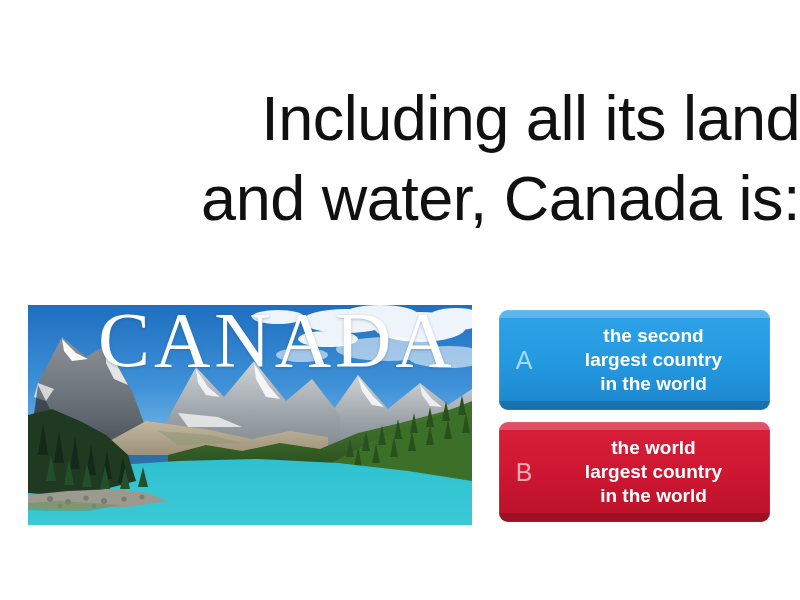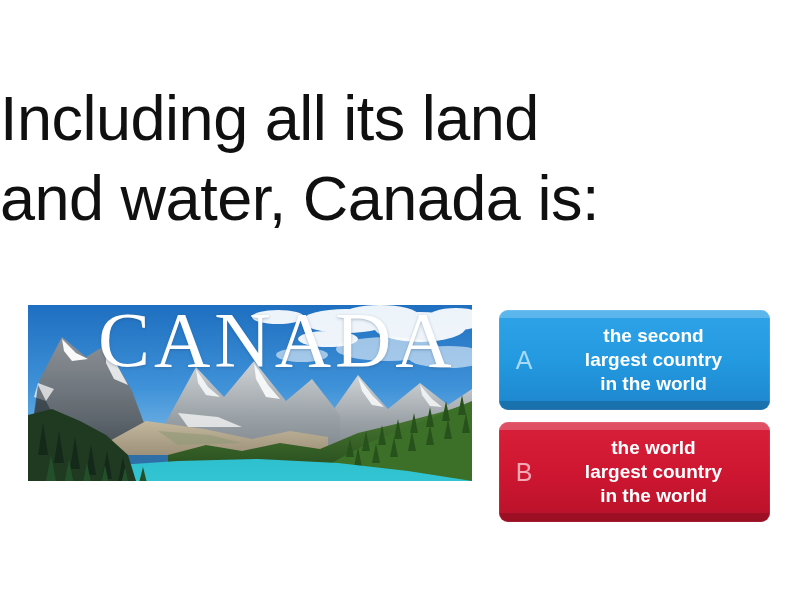--- a/index.html
+++ b/index.html
@@ -15,39 +15,39 @@
     font-family: "Liberation Sans", sans-serif;
     -webkit-font-smoothing: antialiased;
   }
 
   
   .question-area {
     position: absolute;
     left: 0;
     top: 78px;
     width: 800px;
-    text-align: left;
+    text-align: right;
   }
   .question-line {
     font-family: "Liberation Sans", sans-serif;
     font-size: 63px;
     line-height: 80px;
     font-weight: 400;
     color: #101010;
     letter-spacing: -0.5px;
     white-space: nowrap;
   }
 
   
   .media-holder {
     position: absolute;
     left: 28px;
     top: 305px;
     width: 444px;
-    height: 176px;
+    height: 220px;
   }
   .photo {
     position: absolute;
     inset: 0;
     overflow: hidden;
     background: #2f6fa8;
   }
   .photo svg { display: block; }
   .photo-caption {
     position: absolute;

